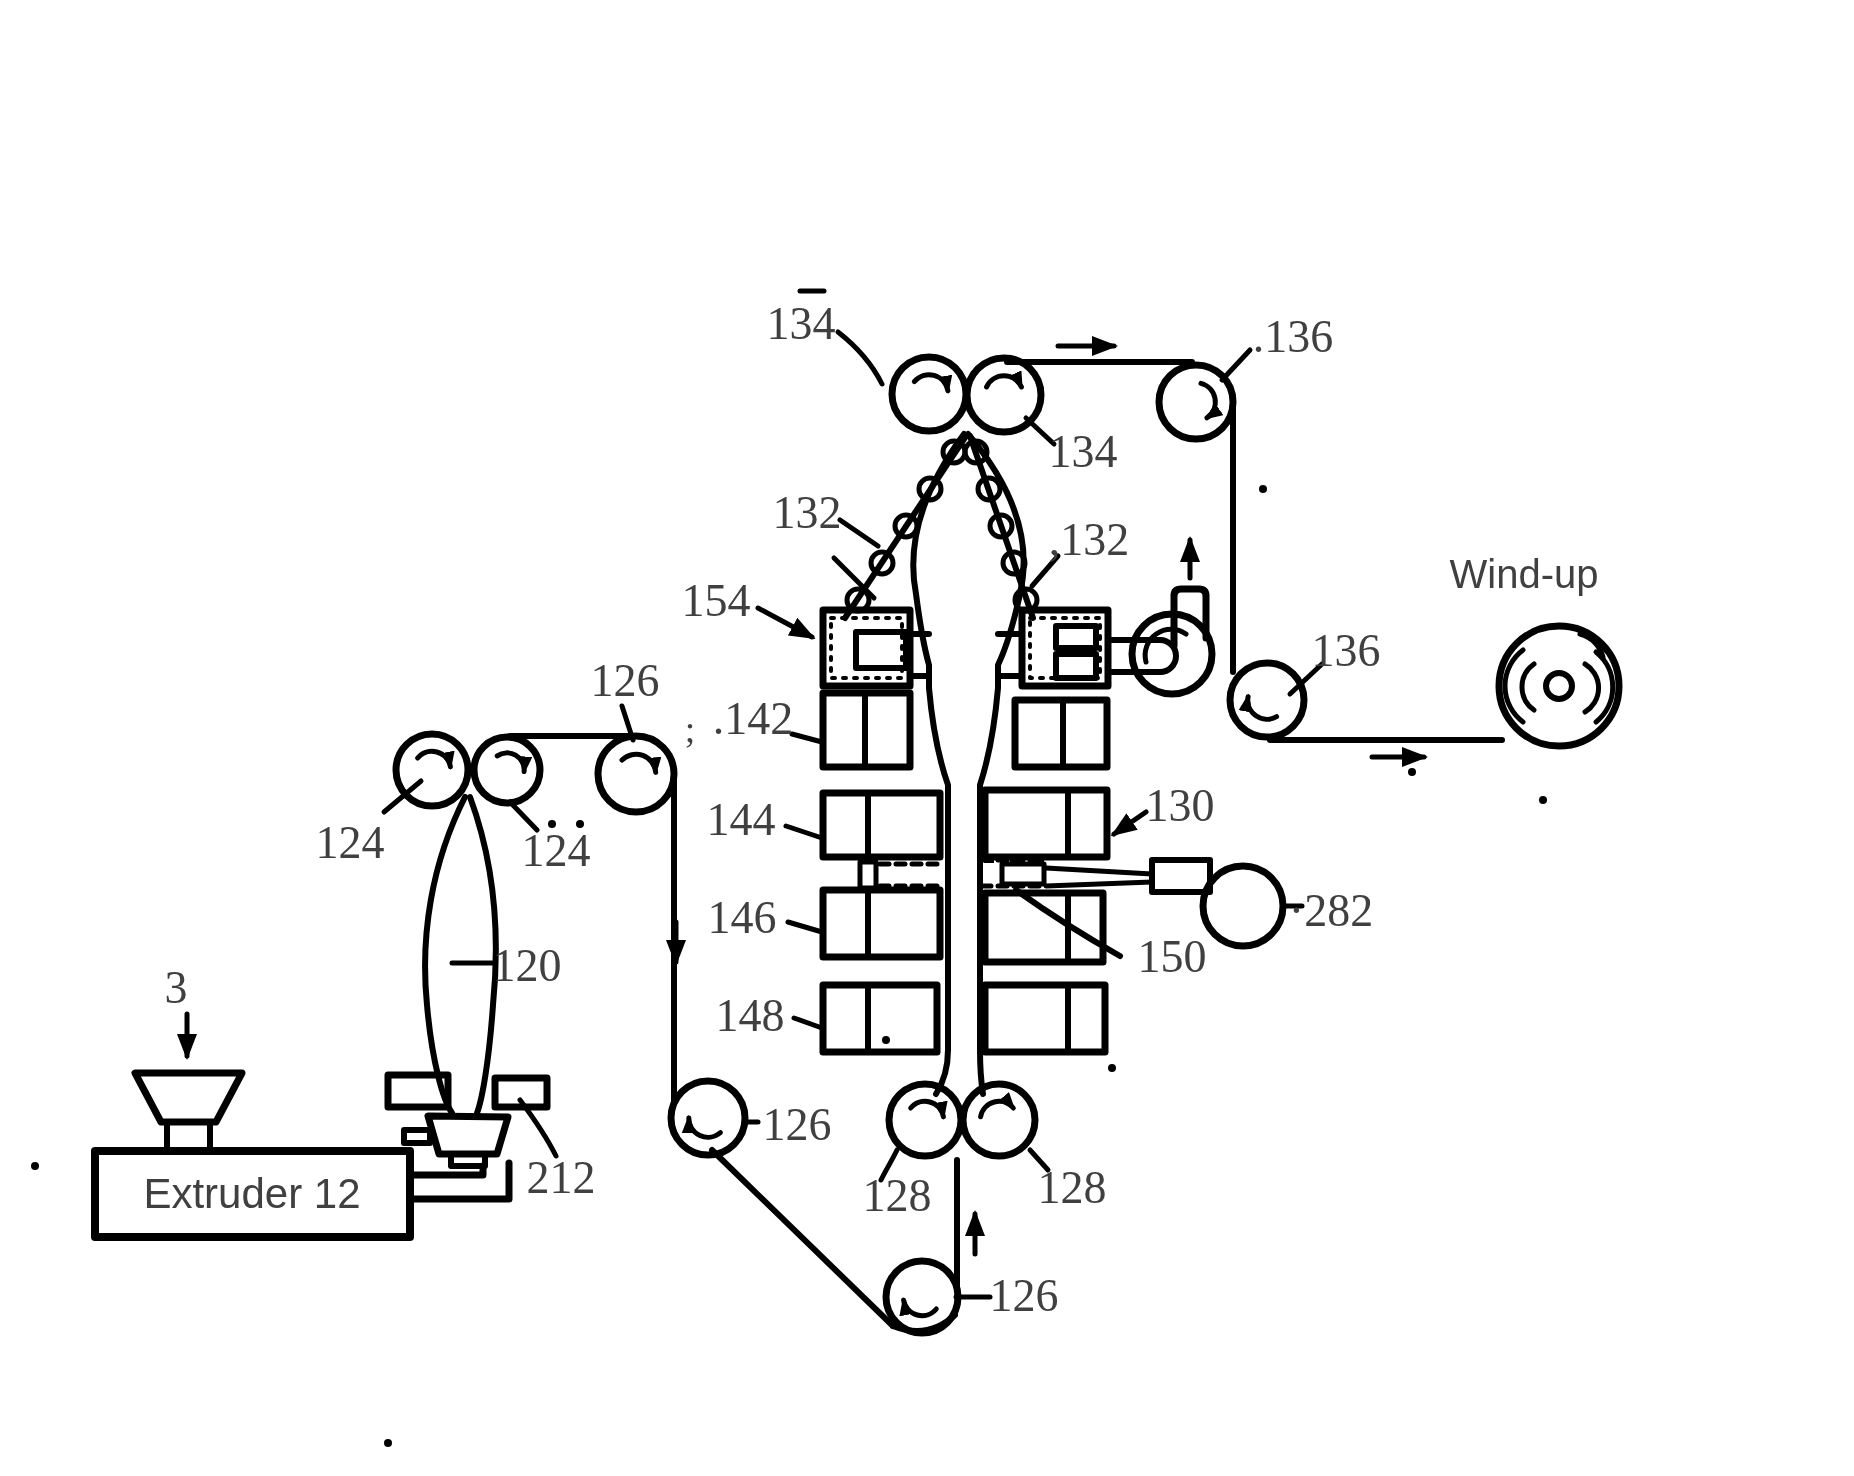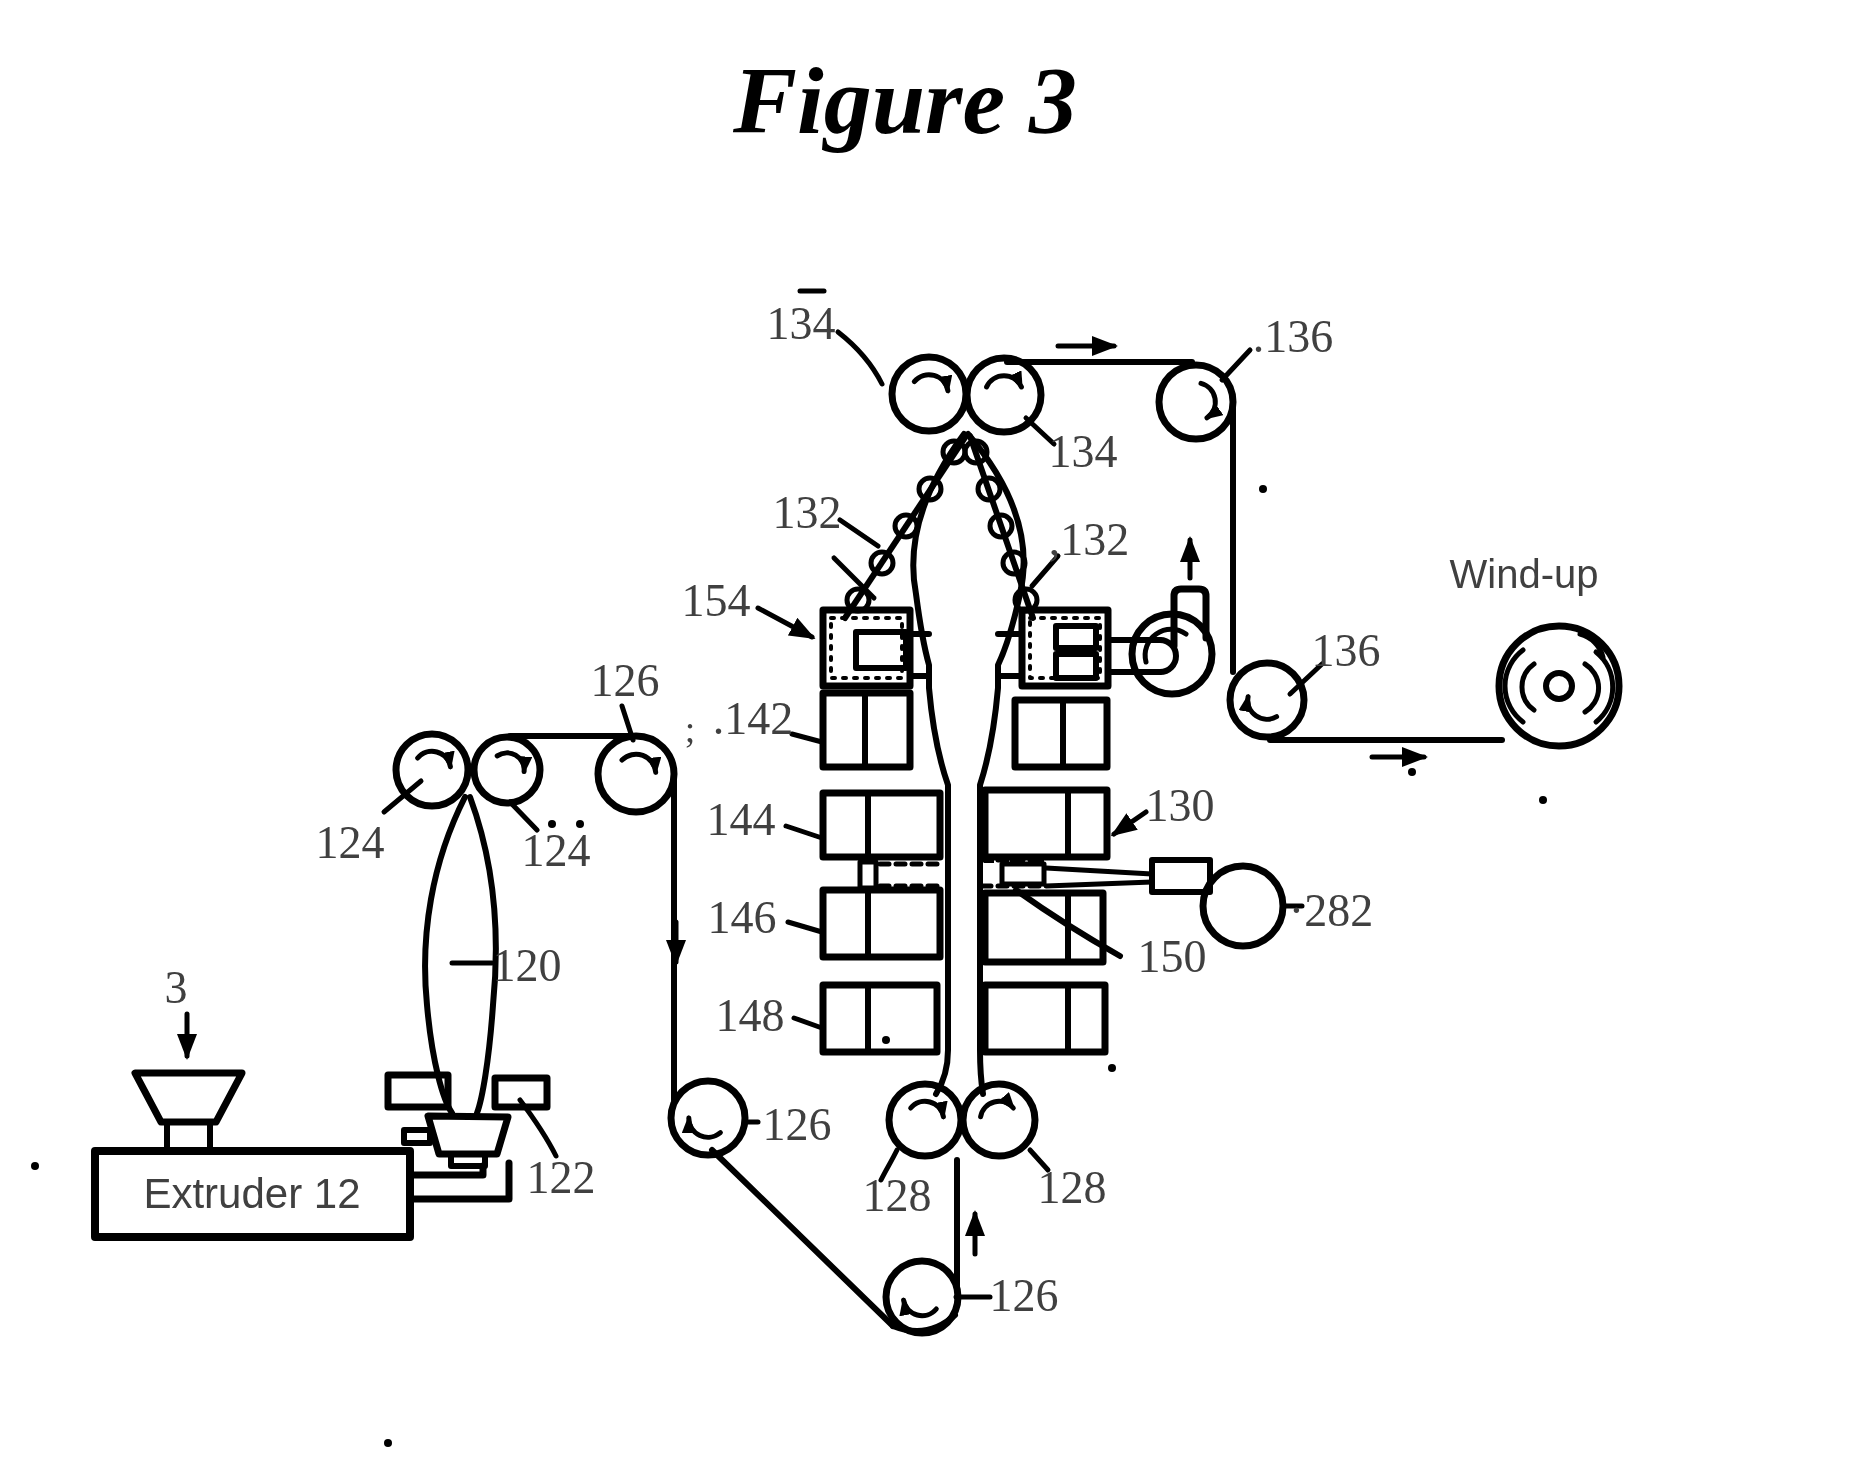--- a/index.html
+++ b/index.html
@@ -232,28 +232,27 @@
         <circle cx="388" cy="1443" r="4" class="fill"></circle>
         <circle cx="552" cy="824" r="4" class="fill"></circle>
         <circle cx="580" cy="824" r="4" class="fill"></circle>
         <circle cx="886" cy="1040" r="4" class="fill"></circle>
         <circle cx="1112" cy="1068" r="4" class="fill"></circle>
         <circle cx="35" cy="1166" r="4" class="fill"></circle>
         <circle cx="1543" cy="800" r="4" class="fill"></circle>
       </g>
   </svg>
 
-  <div id="page-title" style="left: 905px; top: 100px;">Figure 3</div>
   <div id="labels">
       <div class="lbl serif" style="left: 176px; top: 988px; font-size: 46px;">3</div>
       <div class="lbl sans" style="left: 252px; top: 1194px; font-size: 42px;">Extruder 12</div>
       <div class="lbl serif" style="left: 350px; top: 843px; font-size: 46px;">124</div>
       <div class="lbl serif" style="left: 556px; top: 851px; font-size: 46px;">124</div>
       <div class="lbl serif" style="left: 527px; top: 966px; font-size: 46px;">120</div>
-      <div class="lbl serif" style="left: 561px; top: 1178px; font-size: 46px;">122</div>
+      <div class="lbl serif" style="left: 561px; top: 1178px; font-size: 46px;">212</div>
       <div class="lbl serif" style="left: 625px; top: 681px; font-size: 46px;">126</div>
       <div class="lbl serif" style="left: 797px; top: 1125px; font-size: 46px;">126</div>
       <div class="lbl serif" style="left: 1024px; top: 1296px; font-size: 46px;">126</div>
       <div class="lbl serif" style="left: 897px; top: 1196px; font-size: 46px;">128</div>
       <div class="lbl serif" style="left: 1072px; top: 1188px; font-size: 46px;">128</div>
       <div class="lbl serif" style="left: 807px; top: 513px; font-size: 46px;">132</div>
       <div class="lbl serif" style="left: 1089px; top: 540px; font-size: 46px;">,132</div>
       <div class="lbl serif" style="left: 801px; top: 324px; font-size: 46px;">134</div>
       <div class="lbl serif" style="left: 1083px; top: 452px; font-size: 46px;">134</div>
       <div class="lbl serif" style="left: 1293px; top: 337px; font-size: 46px; text-align: right;">.136</div>

